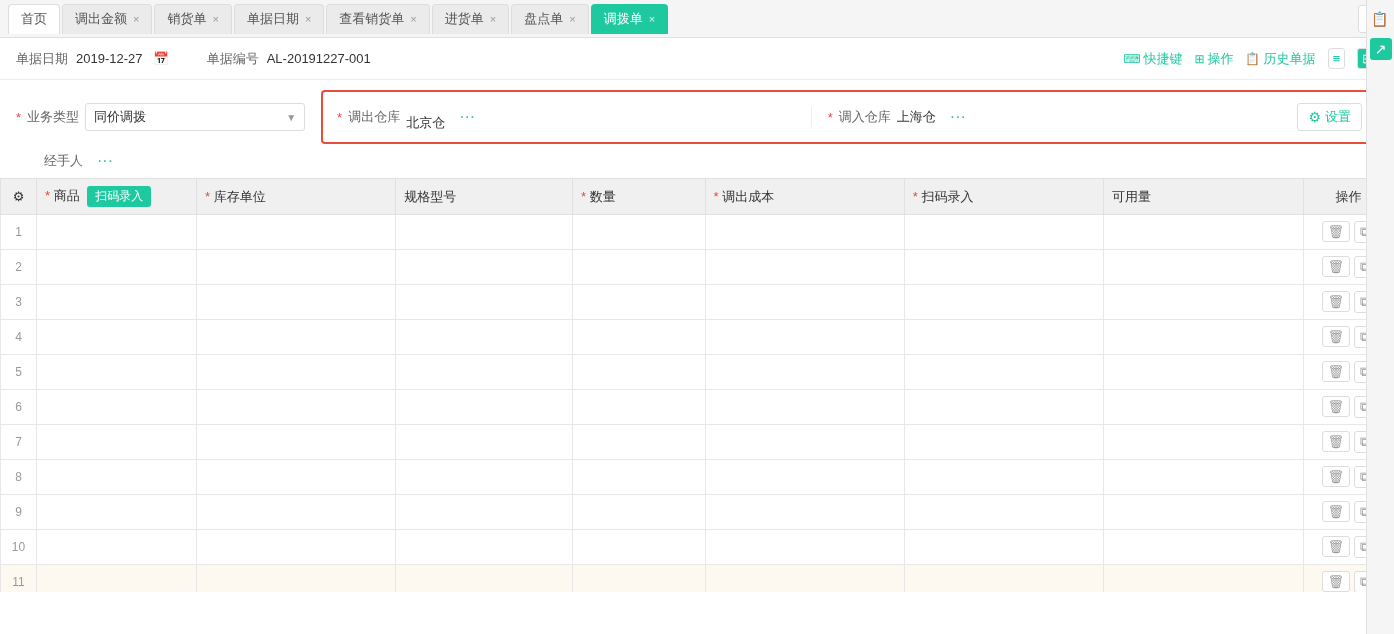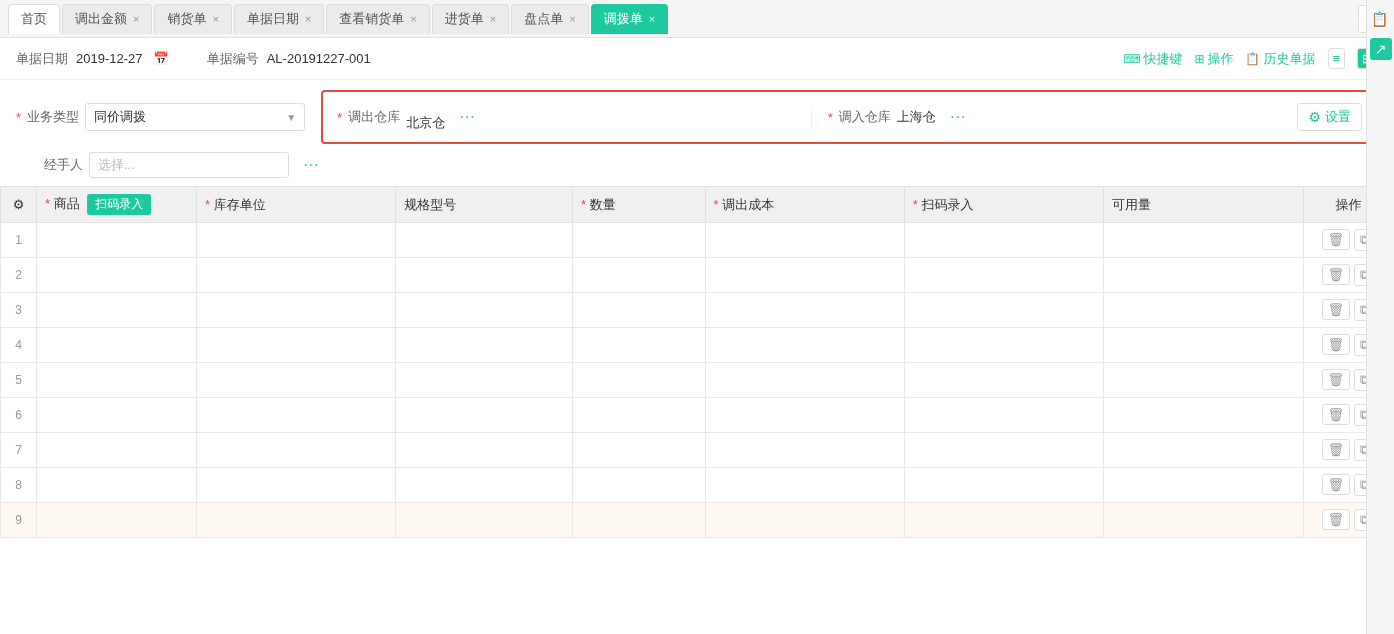--- a/index.html
+++ b/index.html
@@ -184,23 +184,20 @@
       </div>
       <div class="settings-btn">
         <span class="settings-icon">⚙</span>
         <span>设置</span>
       </div>
     </div>
   </div>
 
   <div style="display:flex; align-items:center; gap:6px; padding-bottom:8px;">
     <span style="color:#666; font-size:13px; padding-left:28px;">经手人</span>
-    <div style="display:flex; align-items:center; border:1px solid #ddd; border-radius:3px; padding:3px 8px; min-width:200px; cursor:pointer;">
-      <span style="color:#bbb; font-size:13px; flex:1;">选择...</span>
-    </div>
     <span class="field-dots">···</span>
   </div>
 </div>
 
 <div class="table-wrap" style="margin: 0 0 0 0; height: calc(100vh - 220px); overflow-y: auto;">
   <table>
     <thead>
       <tr>
         <th style="width:36px; text-align:center;">
           <span>⚙</span>
@@ -351,20 +348,48 @@
           <td></td>
           <td></td>
           <td></td>
           <td></td>
           <td></td>
           <td style="text-align: center;">
     <button class="op-btn" style="border:1px solid #ddd; background:#fff; border-radius:3px; cursor:pointer; padding:2px 5px; color:#999; font-size:13px;">🗑</button>
     <button class="op-btn" style="border:1px solid #ddd; background:#fff; border-radius:3px; cursor:pointer; padding:2px 5px; color:#999; font-size:13px;">⧉</button>
   </td>
         </tr>
+        <tr>
+          <td class="row-num" style="color: rgb(153, 153, 153); text-align: center; font-size: 12px;">10</td>
+          <td></td>
+          <td></td>
+          <td></td>
+          <td></td>
+          <td></td>
+          <td></td>
+          <td></td>
+          <td style="text-align: center;">
+    <button class="op-btn" style="border:1px solid #ddd; background:#fff; border-radius:3px; cursor:pointer; padding:2px 5px; color:#999; font-size:13px;">🗑</button>
+    <button class="op-btn" style="border:1px solid #ddd; background:#fff; border-radius:3px; cursor:pointer; padding:2px 5px; color:#999; font-size:13px;">⧉</button>
+  </td>
+        </tr>
+        <tr style="background: rgb(254, 249, 240);">
+          <td class="row-num" style="color: rgb(153, 153, 153); text-align: center; font-size: 12px;">11</td>
+          <td></td>
+          <td></td>
+          <td></td>
+          <td></td>
+          <td></td>
+          <td></td>
+          <td></td>
+          <td style="text-align: center;">
+    <button class="op-btn" style="border:1px solid #ddd; background:#fff; border-radius:3px; cursor:pointer; padding:2px 5px; color:#999; font-size:13px;">🗑</button>
+    <button class="op-btn" style="border:1px solid #ddd; background:#fff; border-radius:3px; cursor:pointer; padding:2px 5px; color:#999; font-size:13px;">⧉</button>
+  </td>
+        </tr>
       </tbody>
   </table>
 </div>
 
 <div class="right-sidebar">
   <div class="sidebar-icon">📋</div>
   <div class="sidebar-icon green">↗</div>
 </div>
 
 </body></html>

